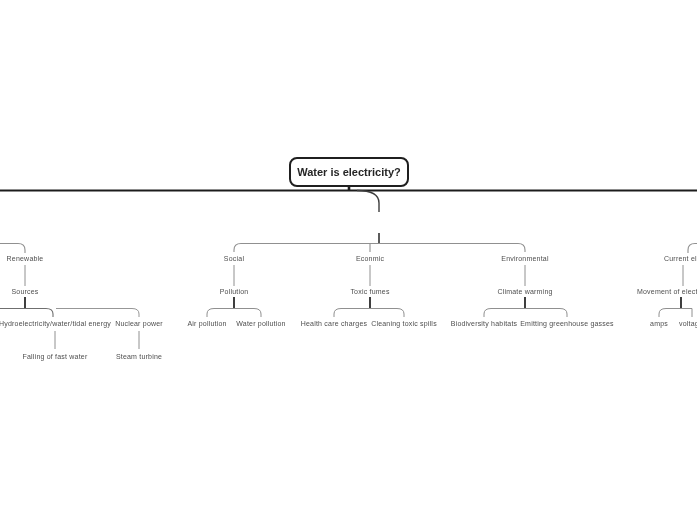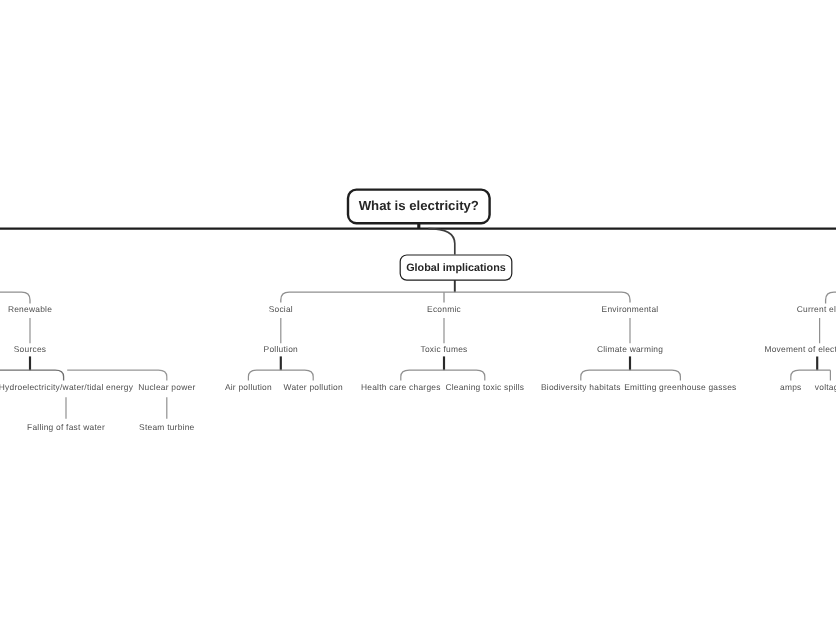--- a/index.html
+++ b/index.html
@@ -73,22 +73,21 @@
     <path d="M334,317 L334,314 Q334,308.5 341,308.5 L397,308.5 Q404,308.5 404,314 L404,317" stroke="#909090" stroke-width="1" fill="none"></path>
 
     <path d="M484,317 L484,314 Q484,308.5 491,308.5 L560,308.5 Q567,308.5 567,314 L567,317" stroke="#909090" stroke-width="1" fill="none"></path>
 
     <path d="M659,317 L659,314 Q659,308.5 666,308.5 L692,308.5 M692,308.5 L692,317" stroke="#909090" stroke-width="1" fill="none"></path>
 
     <path d="M55,331 L55,349" stroke="#909090" stroke-width="1" fill="none"></path>
     <path d="M139,331 L139,349" stroke="#909090" stroke-width="1" fill="none"></path>
   </svg>
 
-  <div class="node root">What is electricity?</div>
-  <div class="node main">Global implications</div>
+  <div class="node root">Water is electricity?</div>
 
   <div class="lbl c" style="left:25px;top:255px">Renewable</div>
   <div class="lbl c" style="left:25px;top:288px">Sources</div>
   <div class="lbl c" style="left:55px;top:320px">Hydroelectricity/water/tidal energy</div>
   <div class="lbl c" style="left:139px;top:320px">Nuclear power</div>
   <div class="lbl c" style="left:55px;top:353px">Falling of fast water</div>
   <div class="lbl c" style="left:139px;top:353px">Steam turbine</div>
 
   <div class="lbl c" style="left:234px;top:255px">Social</div>
   <div class="lbl c" style="left:234px;top:288px">Pollution</div>

